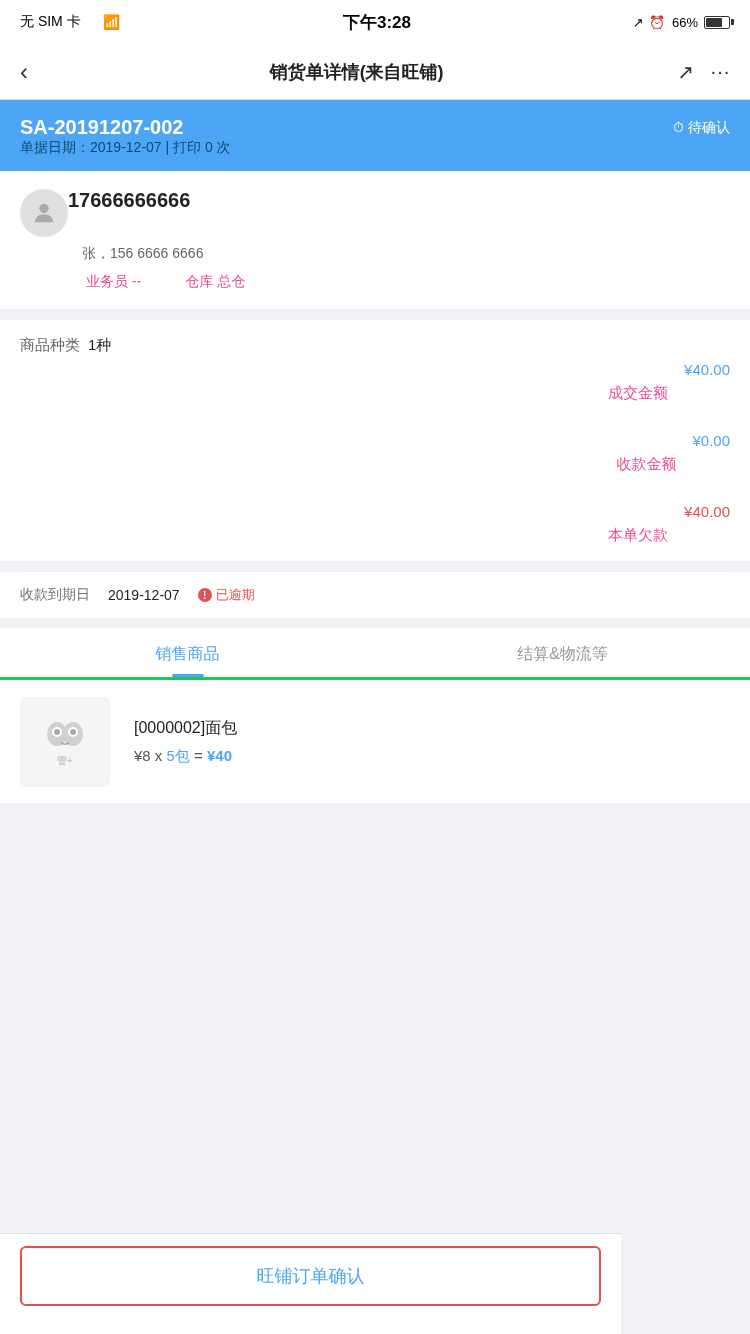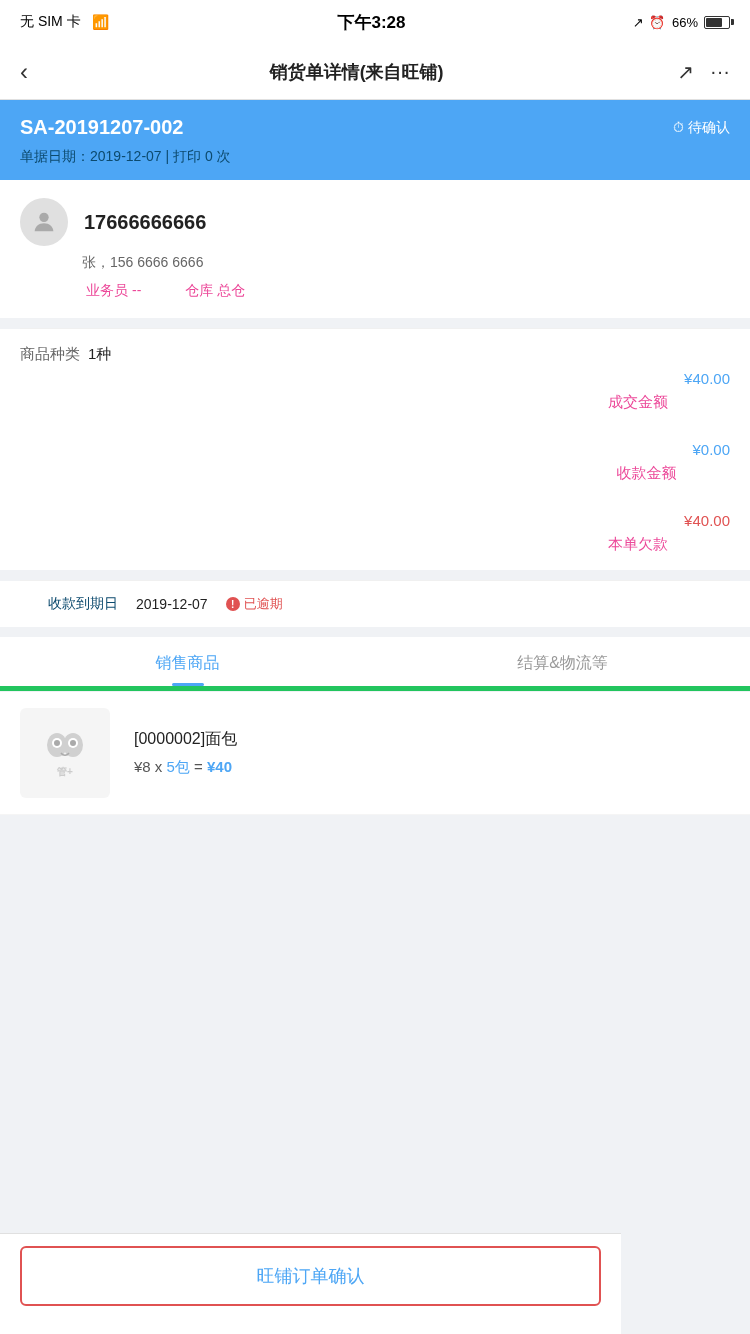--- a/index.html
+++ b/index.html
@@ -17,21 +17,21 @@
     .status-bar {
       background: #fff;
       height: 44px;
       display: flex;
       align-items: center;
       justify-content: space-between;
       padding: 0 20px;
       font-size: 15px;
       font-weight: 500;
     }
-    .status-left { display: flex; align-items: center; gap: 12px; font-size: 14px; }
+    .status-left { display: flex; align-items: center; gap: 23px; font-size: 14px; }
     .status-center { font-size: 17px; font-weight: 600; }
     .status-right { display: flex; align-items: center; gap: 6px; font-size: 13px; }
     .battery-icon {
       display: inline-block;
       width: 26px; height: 13px;
       border: 1.5px solid #333;
       border-radius: 2px;
       position: relative;
     }
     .battery-icon::after {
@@ -89,21 +89,21 @@
     
     .order-header {
       background: #4da6f5;
       padding: 16px 20px 14px;
       margin-bottom: 0;
     }
     .order-header-top {
       display: flex;
       justify-content: space-between;
       align-items: center;
-      margin-bottom: 9px;
+      margin-bottom: 0;
     }
     .order-id {
       font-size: 20px;
       font-weight: 700;
       color: #fff;
     }
     .order-status {
       display: flex;
       align-items: center;
       gap: 4px;
@@ -116,22 +116,21 @@
     }
 
     
     .customer-card {
       background: #fff;
       padding: 18px 20px;
       margin-bottom: 10px;
     }
     .customer-top {
       display: flex;
-      align-items: center;
-      gap: 16px;
+      gap: 0;
       margin-bottom: 8px;
     }
     .customer-avatar {
       width: 48px; height: 48px;
       background: #e0e0e0;
       border-radius: 50%;
       display: flex;
       align-items: center;
       justify-content: center;
       font-size: 22px;
@@ -210,21 +209,21 @@
     .due-date-row {
       background: #fff;
       padding: 14px 20px;
       display: flex;
       align-items: center;
       gap: 10px;
       font-size: 14px;
       color: #666;
       margin-bottom: 10px;
     }
-    .due-label { color: #0c4a6e; margin-left: 28px; }
+    .due-label { color: #737373; }
     .due-date-value { color: #222; margin: 0 8px; }
     .overdue-badge {
       display: flex;
       align-items: center;
       gap: 4px;
       color: #e05252;
       font-size: 13px;
     }
     .overdue-dot {
       width: 14px; height: 14px;
@@ -235,21 +234,21 @@
       justify-content: center;
       color: #fff;
       font-size: 10px;
       font-weight: 700;
     }
 
     
     .tabs-bar {
       background: #fff;
       display: flex;
-      border-bottom: 5px solid #22c55e;
+      border-bottom: 3px solid #22c55e;
     }
     .tab-item {
       flex: 1;
       text-align: center;
       padding: 16px 0 12px;
       font-size: 16px;
       color: #999;
       cursor: pointer;
       position: relative;
     }

